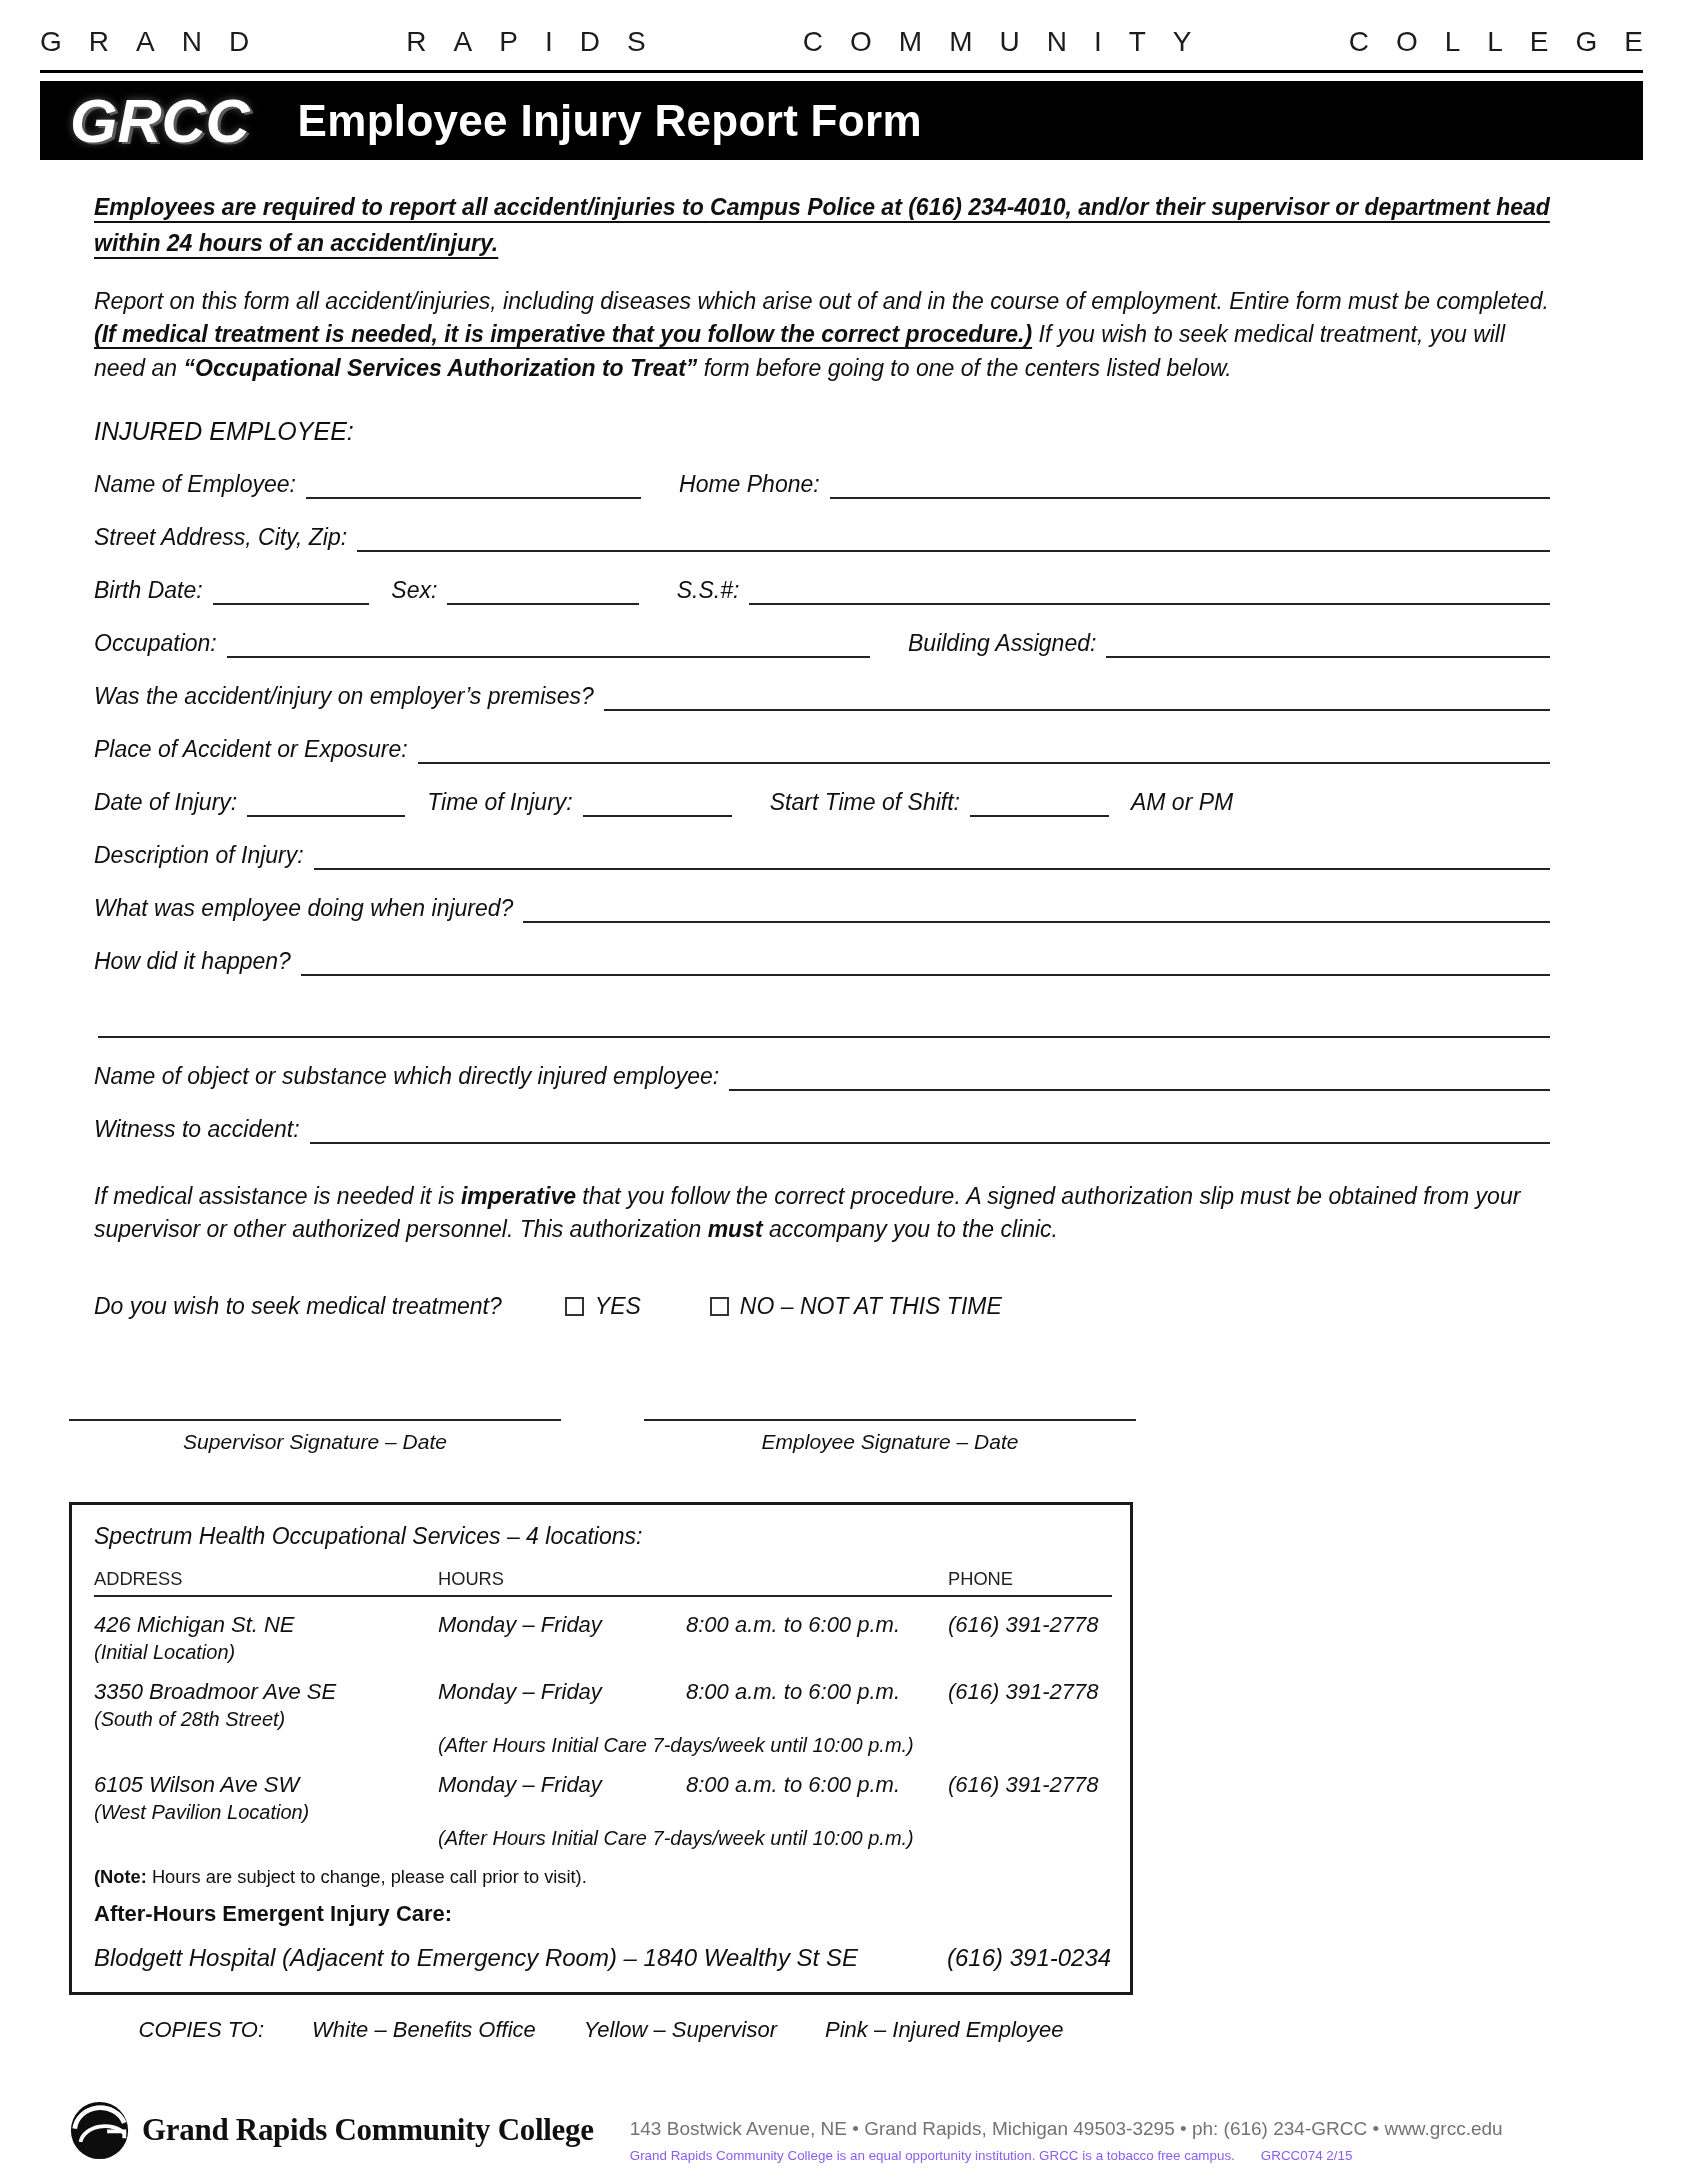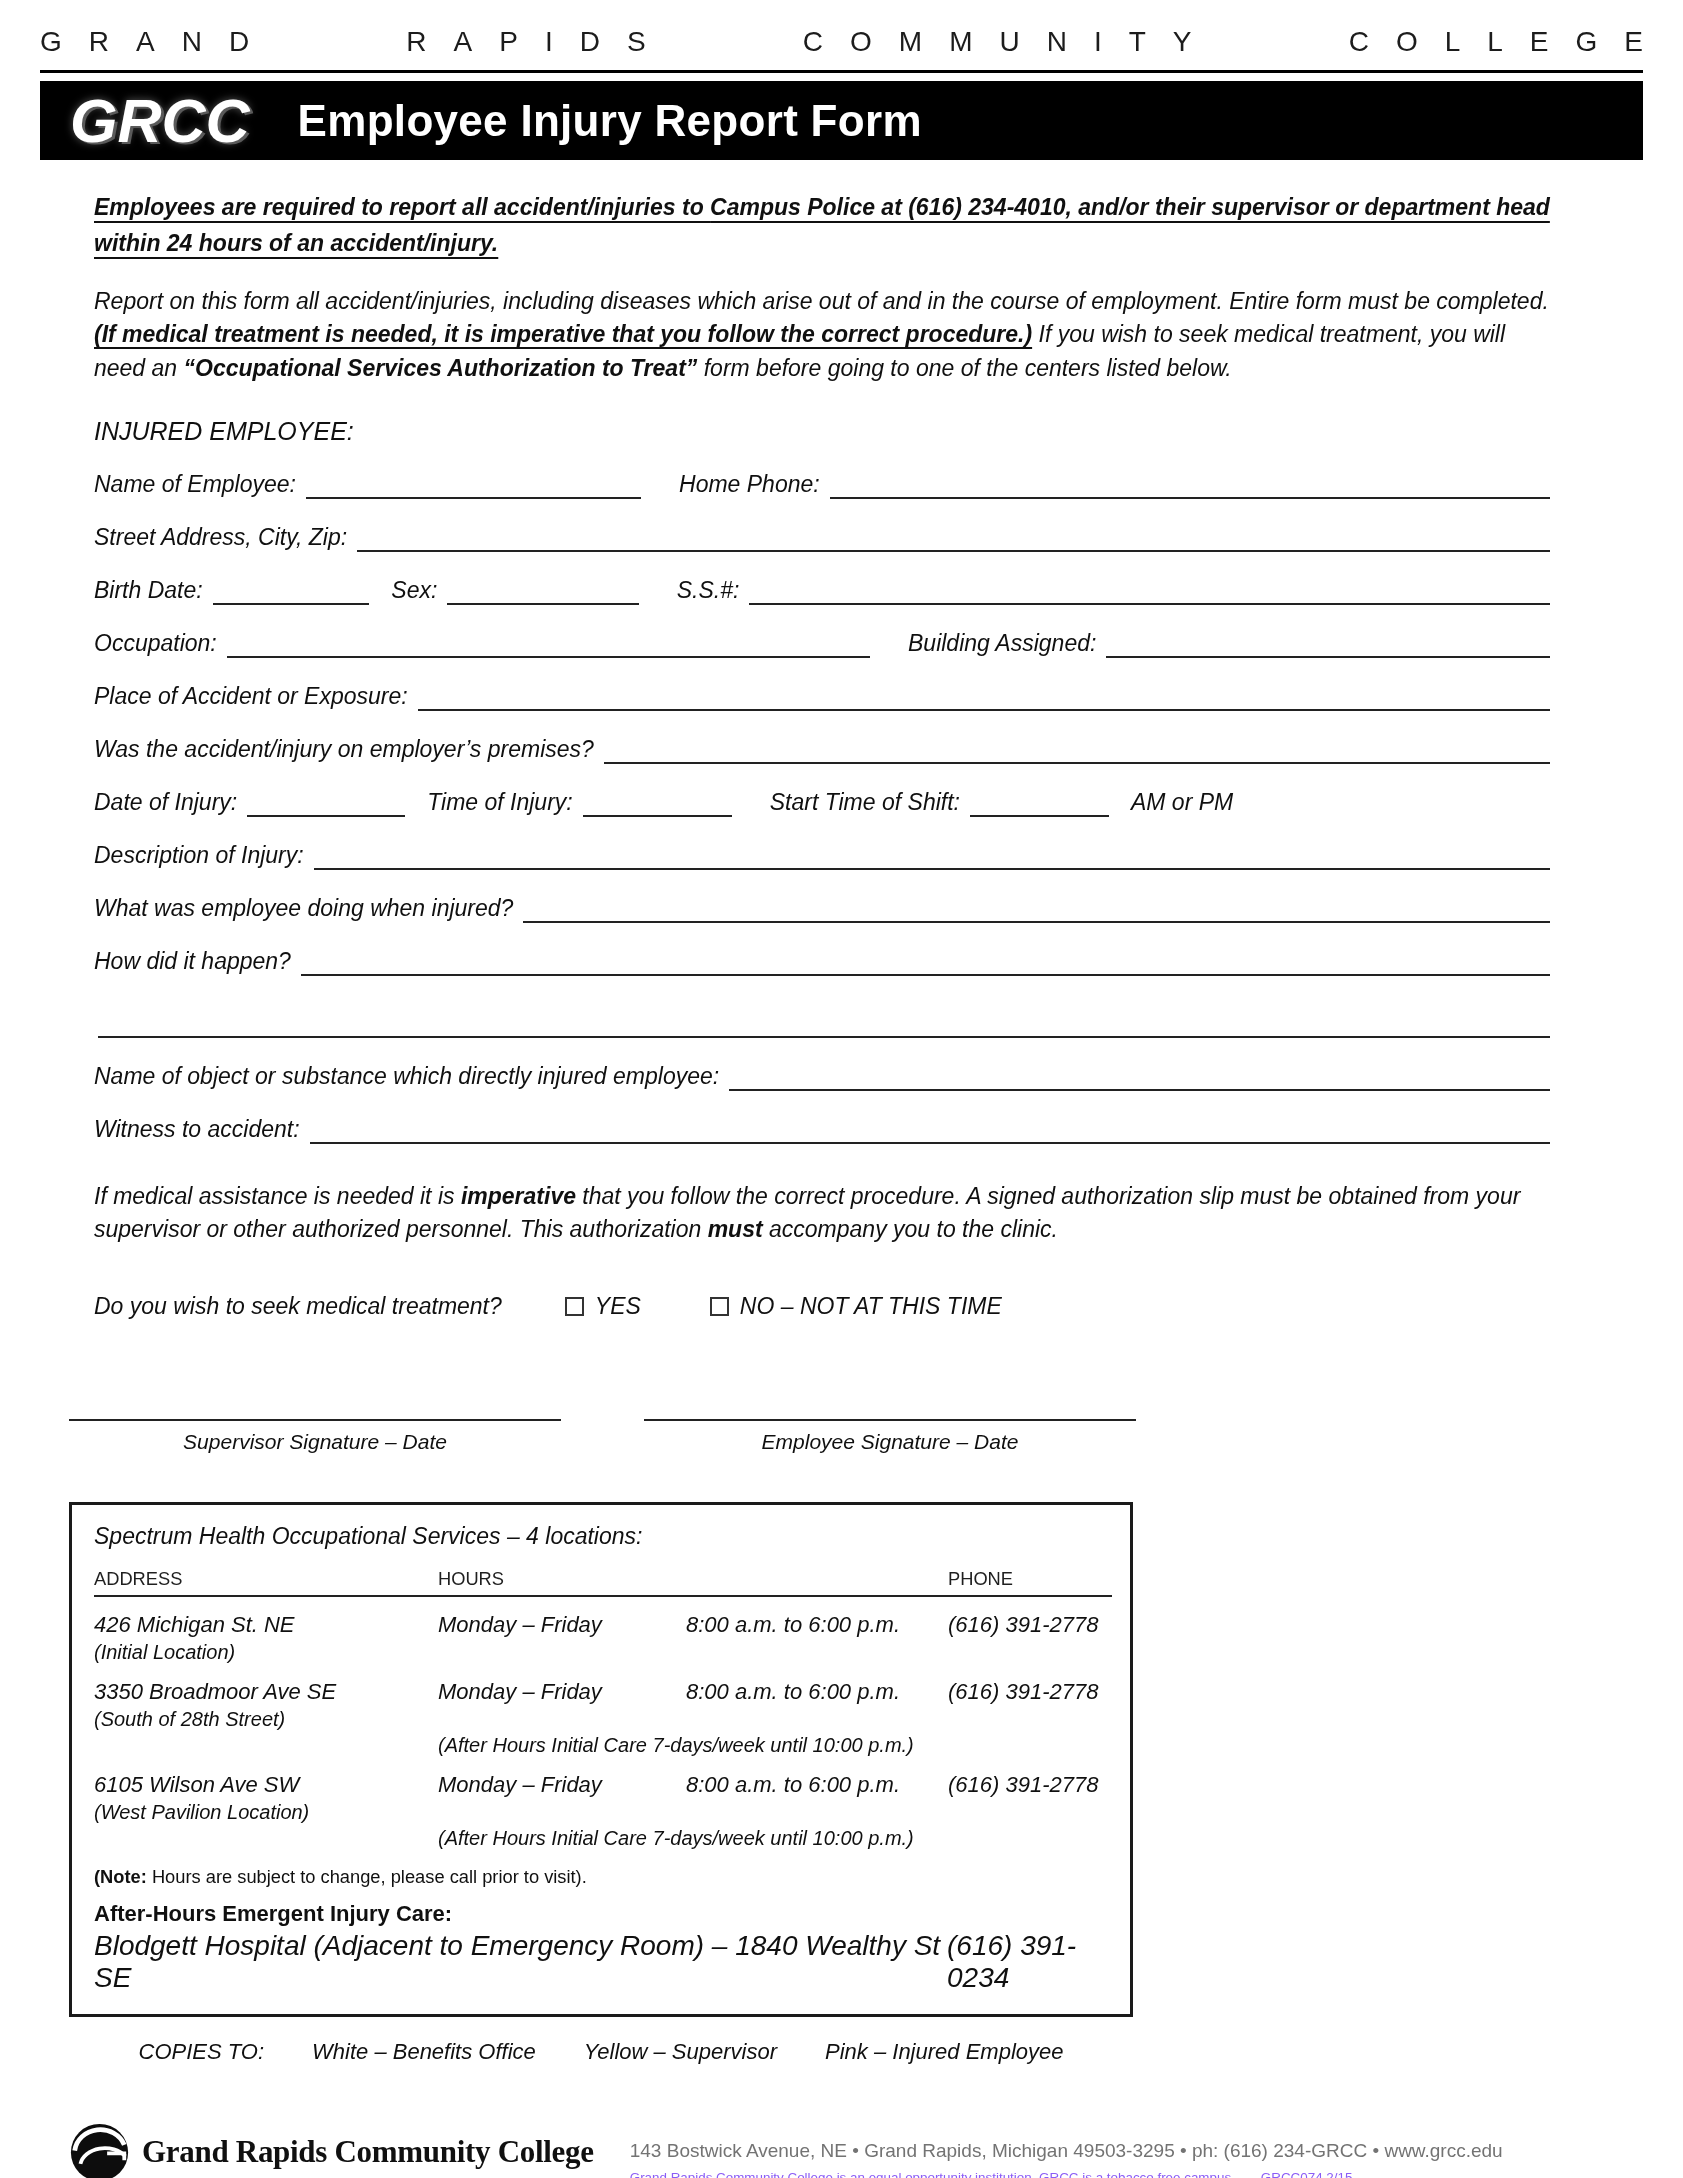--- a/index.html
+++ b/index.html
@@ -69,21 +69,21 @@
   .loc-title { font-size:23px; }
   .loc-grid { display:grid; grid-template-columns:344px 248px 262px 1fr; }
   .loc-head { margin-top:18px; padding-bottom:5px; border-bottom:2px solid #222; font-style:normal; font-size:18.3px; color:#1f1f1f; }
   .loc-row { margin-top:15px; font-size:22px; }
   .loc-note { font-size:20px; margin-top:3px; }
   .loc-after { grid-column:2 / 4; font-size:20px; margin-top:3px; }
   .loc-after:empty { display:none; }
   .box-note { font-style:normal; font-size:18.3px; margin-top:16px; }
   .box-note .b { font-weight:bold; }
   .emerg-title { font-style:normal; font-weight:bold; font-size:22px; margin-top:13px; }
-  .emerg-row { display:grid; grid-template-columns:853px 1fr; margin-top:3px; font-size:28px; }
+  .emerg-row { display:grid; grid-template-columns:853px 1fr; margin-top:17px; font-size:24px; }
 
   .copies-row { margin-top:22px; margin-left:-25px; width:1064px; display:flex; justify-content:center; gap:48px; font-size:22px;text-align:center; }
 
   
   .footer { margin-top:57px; margin-left:-25px; display:flex; align-items:flex-start; font-style:normal; }
   .f-logo { flex:0 0 auto; }
   .f-college { font-family:"Liberation Serif", serif; font-size:31px; font-weight:bold; letter-spacing:-0.3px; margin-left:12px; margin-top:12px; }
   .f-right { margin-left:36px; margin-top:18px; }
   .f-address { font-size:19px; color:#737373; }
   .f-legal { font-size:13.4px; margin-top:8px; display:flex; gap:26px; color:#8b5cf6; }
@@ -136,26 +136,26 @@
     </div>
 
     <div class="frow">
       <span class="flabel">Occupation:</span>
       <span class="fill-line g16"></span>
       <span class="flabel ml2">Building Assigned:</span>
       <span class="fill-line g10"></span>
     </div>
 
     <div class="frow">
+      <span class="flabel">Was the accident/injury on employer’s premises?</span>
+      <span class="fill-line g10"></span>
+    </div>
+
+    <div class="frow">
       <span class="flabel">Place of Accident or Exposure:</span>
-      <span class="fill-line g10"></span>
-    </div>
-
-    <div class="frow">
-      <span class="flabel">Was the accident/injury on employer’s premises?</span>
       <span class="fill-line g10"></span>
     </div>
 
     <div class="frow">
       <span class="flabel">Date of Injury:</span>
       <span class="fill-line w160"></span>
       <span class="flabel ml">Time of Injury:</span>
       <span class="fill-line w150"></span>
       <span class="flabel ml2">Start Time of Shift:</span>
       <span class="fill-line w140"></span>

